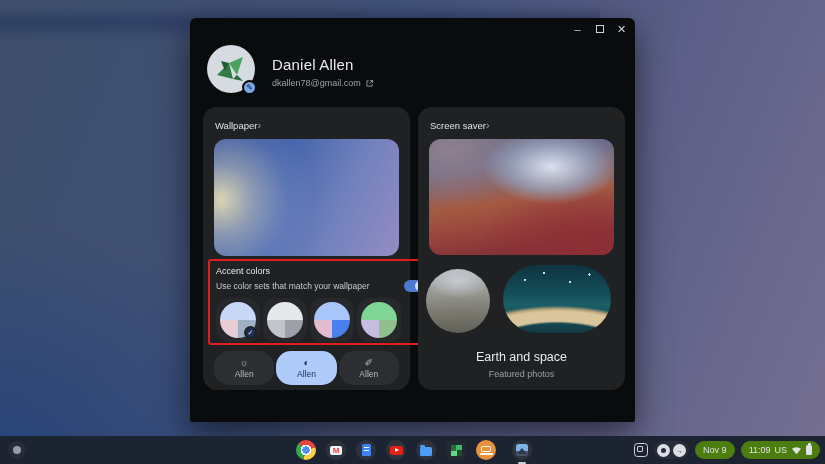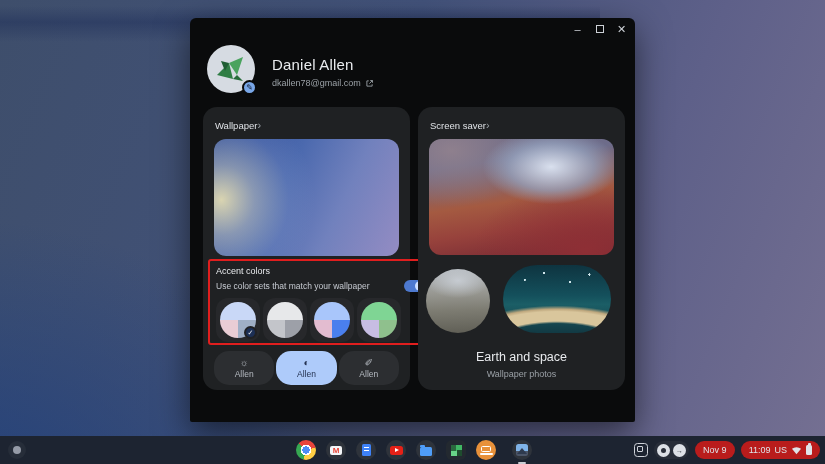--- a/index.html
+++ b/index.html
@@ -164,21 +164,21 @@
 
   .status { position:absolute; right:5px; top:5px; display:flex; align-items:center; gap:6px; }
   .desks-icon { width:14px; height:14px; border:1.4px solid #ced2d9; border-radius:3.5px; position:relative; cursor:default; }
   .desks-icon::after { content:""; position:absolute; left:2px; top:2px; width:4px; height:4px;
     border:1px solid #ced2d9; border-radius:1px; }
   .notif-pill { height:18px; border-radius:9px; background:#272d39; display:flex; align-items:center;
     gap:3px; padding:0 3px; cursor:default; }
   .notif-circle { width:13px; height:13px; border-radius:50%; background:#dce0e6; color:#2a2f3a;
     display:flex; align-items:center; justify-content:center; font-size:7px; }
   .notif-circle .dot { width:5px; height:5px; border-radius:50%; background:#2a2f3a; }
-  .date-pill, .tray-pill { height:18px; border-radius:9px; background:#b91c1c; color:#dfe3e8;
+  .date-pill, .tray-pill { height:18px; border-radius:9px; background:#4d7c0f; color:#dfe3e8;
     font-size:9px; display:flex; align-items:center; padding:0 8px; gap:4px; cursor:default; }
   .battery { width:6px; height:10px; border-radius:1.5px; background:#dfe3e8; position:relative; }
   .battery::before { content:""; position:absolute; left:1.5px; top:-2px; width:3px; height:2px;
     border-radius:1px 1px 0 0; background:#dfe3e8; }
 </style>
 </head>
 <body>
 
 <div class="desktop">
   <div class="wp-band"></div>
@@ -275,21 +275,21 @@
     <div class="card-header">
       <span class="card-title">Screen saver</span>
       <span class="chevron">›</span>
     </div>
     <div class="screensaver-preview"></div>
     <div class="photo-row">
       <div class="photo-city"></div>
       <div class="photo-beach"></div>
     </div>
     <div class="collection-title">Earth and space</div>
-    <div class="collection-sub">Wallpaper photos</div>
+    <div class="collection-sub">Featured photos</div>
   </div>
 </div>
 
 <div class="shelf">
   <div class="launcher">
       <div class="dot"></div>
     </div>
 
   <div class="apps">
     <div class="app chrome"></div>

